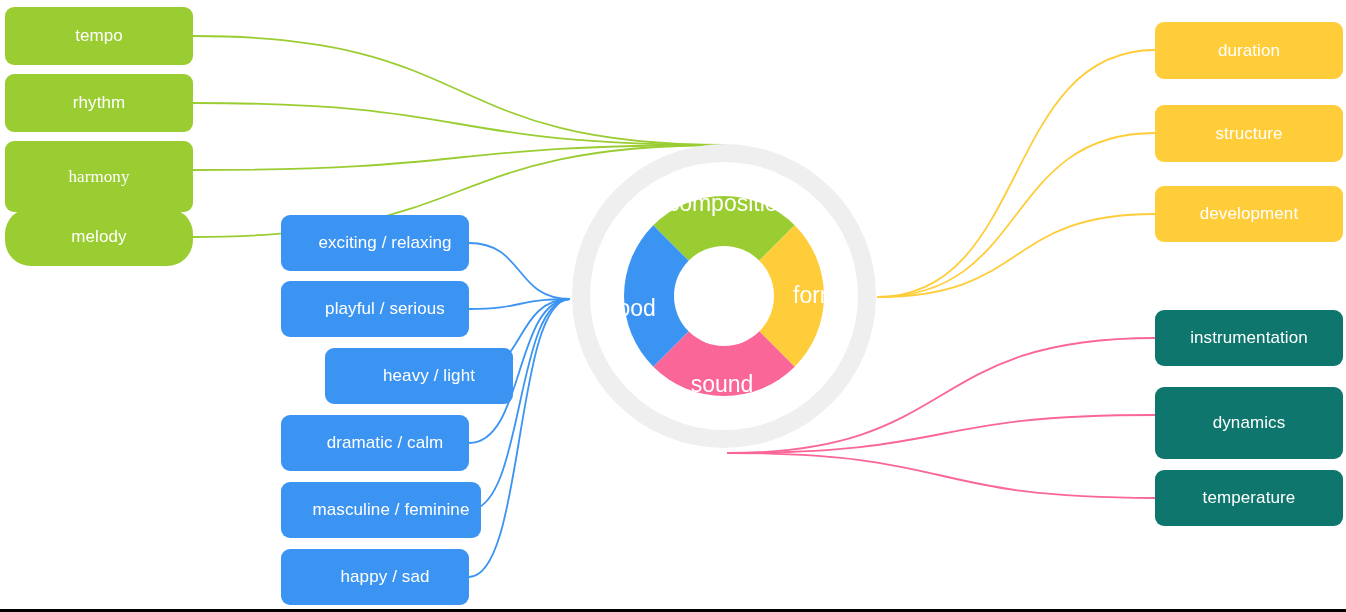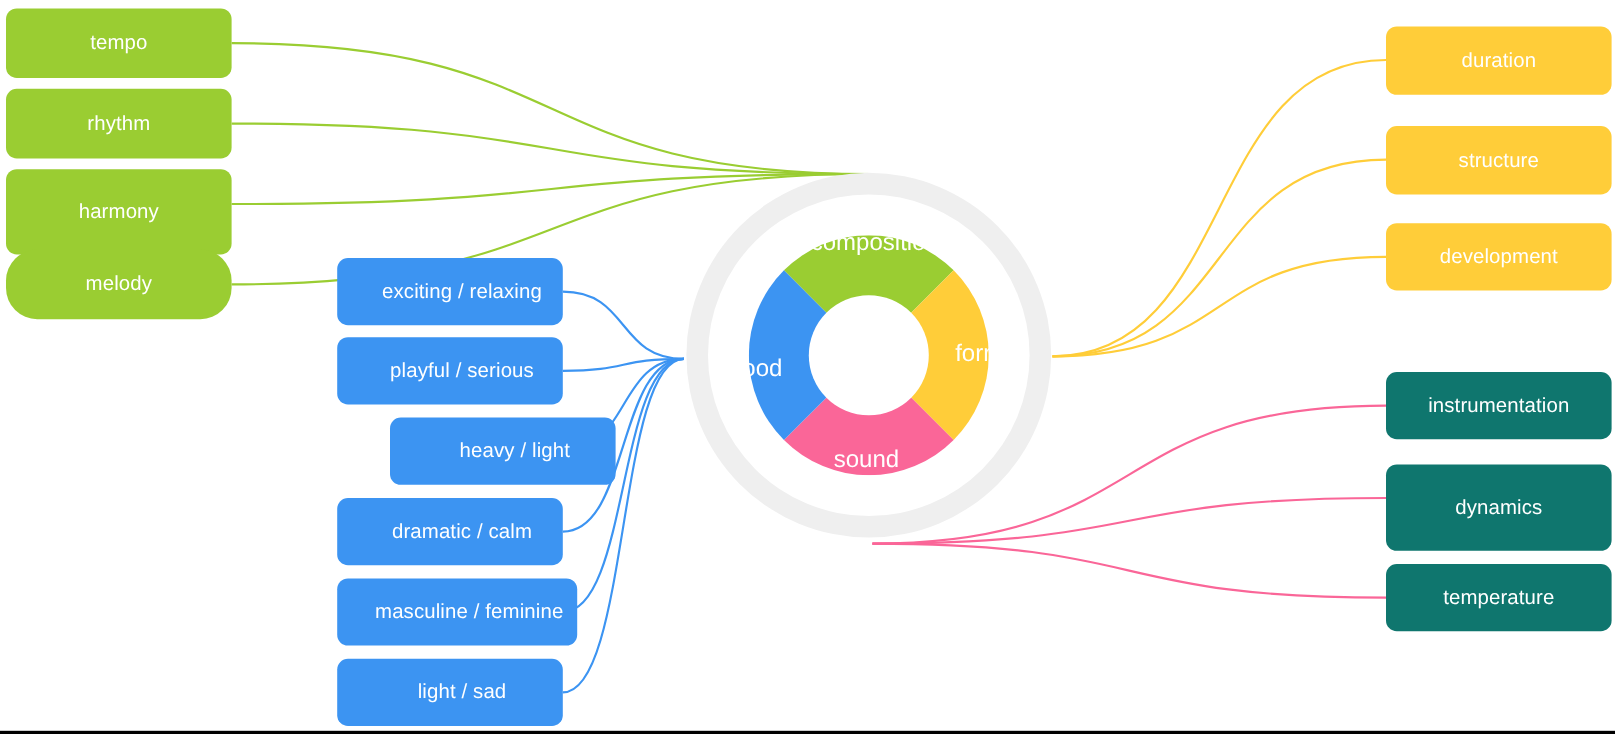--- a/index.html
+++ b/index.html
@@ -54,21 +54,21 @@
     background: #efefef;
   }
   .wheel-hub {
     position: absolute;
     border-radius: 50%;
     background: #ffffff;
   }
   .wheel-label {
     position: absolute;
     color: #ffffff;
-    font-size: 20px;
+    font-size: 23px;
     white-space: nowrap;
     transform: translate(-50%, -50%);
   }
 </style>
 </head>
 <body>
 
 <div id="canvas">
 
   <svg class="edges" id="edges-layer" viewBox="0 0 1346 612" width="1346" height="612">
@@ -102,28 +102,28 @@
       <div class="wheel-hub" style="left: 674px; top: 246px; width: 100px; height: 100px;"></div>
       <div class="wheel-label" style="left: 729px; top: 203px;">composition</div>
       <div class="wheel-label" style="left: 816px; top: 295px;">form</div>
       <div class="wheel-label" style="left: 722px; top: 384px;">sound</div>
       <div class="wheel-label" style="left: 627px; top: 308px;">mood</div>
     </div>
 
   <div id="nodes-layer">
       <div class="node green" style="left: 5px; top: 7px; width: 188px; height: 58px;">tempo</div>
       <div class="node green" style="left: 5px; top: 74px; width: 188px; height: 58px;">rhythm</div>
-      <div class="node green" style="left: 5px; top: 141px; width: 188px; height: 71px;">harmony</div>
+      <div class="node green" style="left: 5px; top: 141px; width: 188px; height: 71px; font-family: Liberation Serif, serif;">harmony</div>
       <div class="node green" style="left: 5px; top: 208px; width: 188px; height: 58px; border-radius: 26px;">melody</div>
       <div class="node blue" style="left: 281px; top: 215px; width: 188px; height: 56px;">exciting / relaxing</div>
       <div class="node blue" style="left: 281px; top: 281px; width: 188px; height: 56px;">playful / serious</div>
       <div class="node blue" style="left: 281px; top: 348px; width: 188px; height: 56px; margin-left: 44px;">heavy / light</div>
       <div class="node blue" style="left: 281px; top: 415px; width: 188px; height: 56px;">dramatic / calm</div>
       <div class="node blue" style="left: 281px; top: 482px; width: 200px; height: 56px;">masculine / feminine</div>
-      <div class="node blue" style="left: 281px; top: 549px; width: 188px; height: 56px;">light / sad</div>
+      <div class="node blue" style="left: 281px; top: 549px; width: 188px; height: 56px;">happy / sad</div>
       <div class="node yellow" style="left: 1155px; top: 22px; width: 188px; height: 57px;">duration</div>
       <div class="node yellow" style="left: 1155px; top: 105px; width: 188px; height: 57px;">structure</div>
       <div class="node yellow" style="left: 1155px; top: 186px; width: 188px; height: 56px;">development</div>
       <div class="node pink" style="left: 1155px; top: 310px; width: 188px; height: 56px;">instrumentation</div>
       <div class="node pink" style="left: 1155px; top: 387px; width: 188px; height: 72px;">dynamics</div>
       <div class="node pink" style="left: 1155px; top: 470px; width: 188px; height: 56px;">temperature</div>
     </div>
 
 </div>
 

